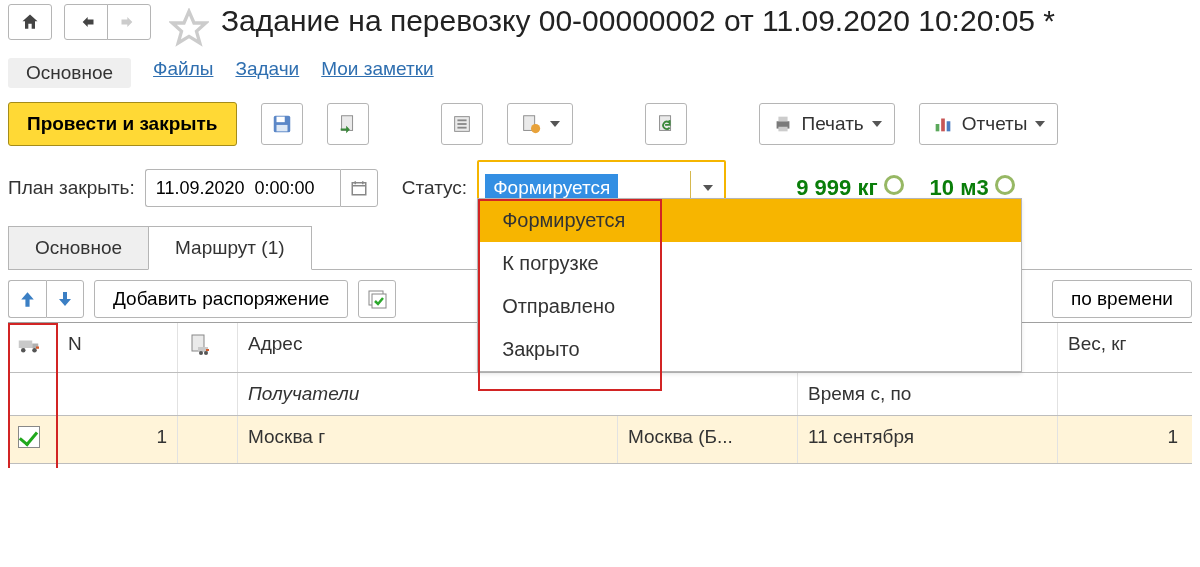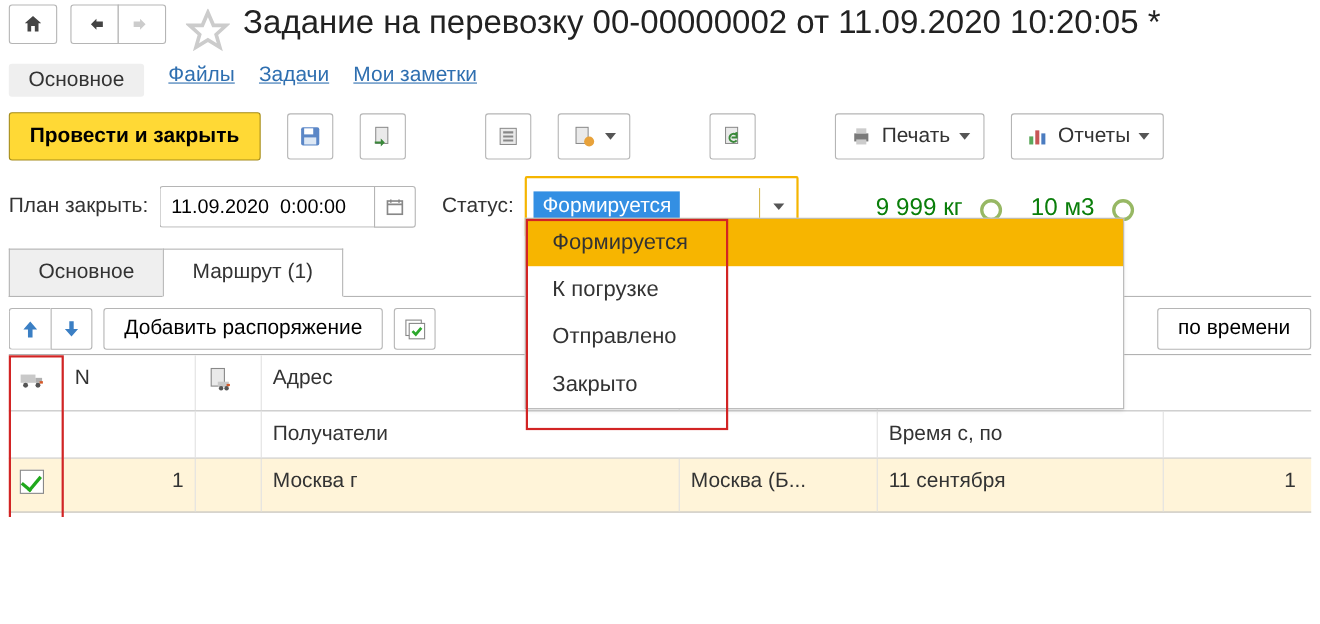--- a/index.html
+++ b/index.html
@@ -208,24 +208,24 @@
 
   .right-metrics {
     display: flex;
     align-items: center;
     gap: 26px;
     margin-left: 60px;
   }
   .metric {
     color: #0a7e0a;
     font-size: 22px;
-    font-weight: 400;
-    display: inline-flex;
-    align-items: flex-end;
-    gap: 16px;
+    font-weight: 700;
+    display: inline-flex;
+    align-items: flex-start;
+    gap: 6px;
   }
   .circle {
     width: 20px; height: 20px;
     border: 3px solid #97b864;
     border-radius: 50%;
   }
 
   
   .lower-tabs {
     display: flex;
@@ -286,20 +286,21 @@
     padding: 10px 10px;
     border-right: 1px solid #e2e2e2;
     overflow: hidden;
     white-space: nowrap;
     text-overflow: ellipsis;
   }
   .hdr-row { background: #fff; }
   .hdr-row .cell:last-child, .data-row .cell:last-child { border-right: none; text-align: right; }
   .sub-row .cell.span-addr {
     grid-column: 4 / span 2;
+    font-style: italic;
   }
   .sub-row .cell.time { grid-column: 6; }
   .sub-row .cell.empty1 { grid-column: 1; } .sub-row .cell.empty2 { grid-column: 2; } .sub-row .cell.empty3 { grid-column: 3; }
   .data-row { background: #fff4d9; }
   .data-sub { background: #fff4d9; }
   .data-sub .cell.span-addr {
     grid-column: 4 / span 4;
     border-right: none;
   }
   .data-row .cell.num { text-align: right; }
@@ -531,20 +532,21 @@
           <rect x="4" y="2" width="12" height="16" fill="#eaeaea" stroke="#888"></rect>
           <rect x="10" y="14" width="10" height="5" fill="#c9c9c9"></rect>
           <circle cx="13" cy="20" r="2" fill="#555"></circle>
           <circle cx="18" cy="20" r="2" fill="#555"></circle>
           <rect x="18" y="16" width="3" height="2" fill="#d45a2a"></rect>
         </svg>
     </div>
     <div class="cell">Адрес</div>
     <div class="cell"></div>
     <div class="cell"></div>
+    <div class="cell" style="text-align:left">Вес, кг</div>
   </div>
 
   <div class="sub-row">
     <div class="cell empty1"></div>
     <div class="cell empty2"></div>
     <div class="cell empty3"></div>
     <div class="cell span-addr">Получатели</div>
     <div class="cell time">Время с, по</div>
     <div class="cell" style="border-right:none"></div>
   </div>

